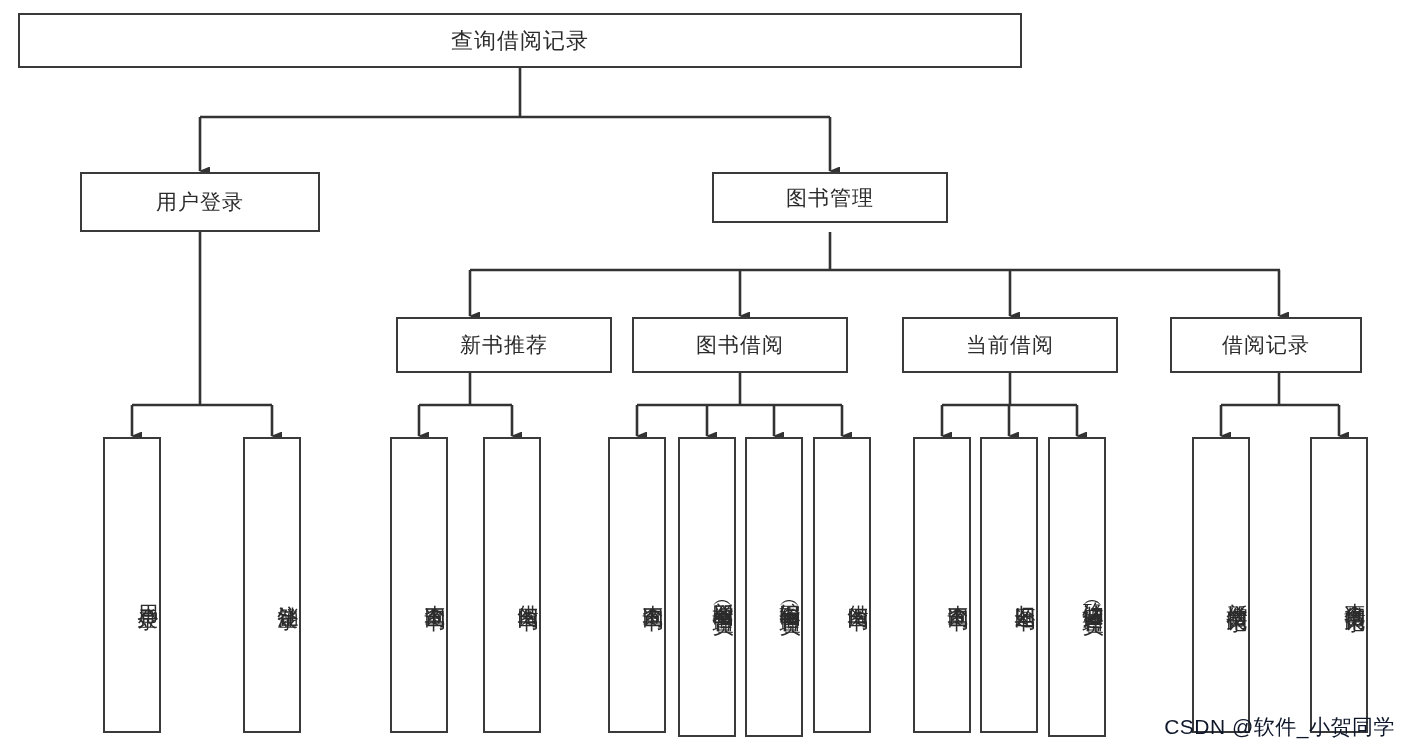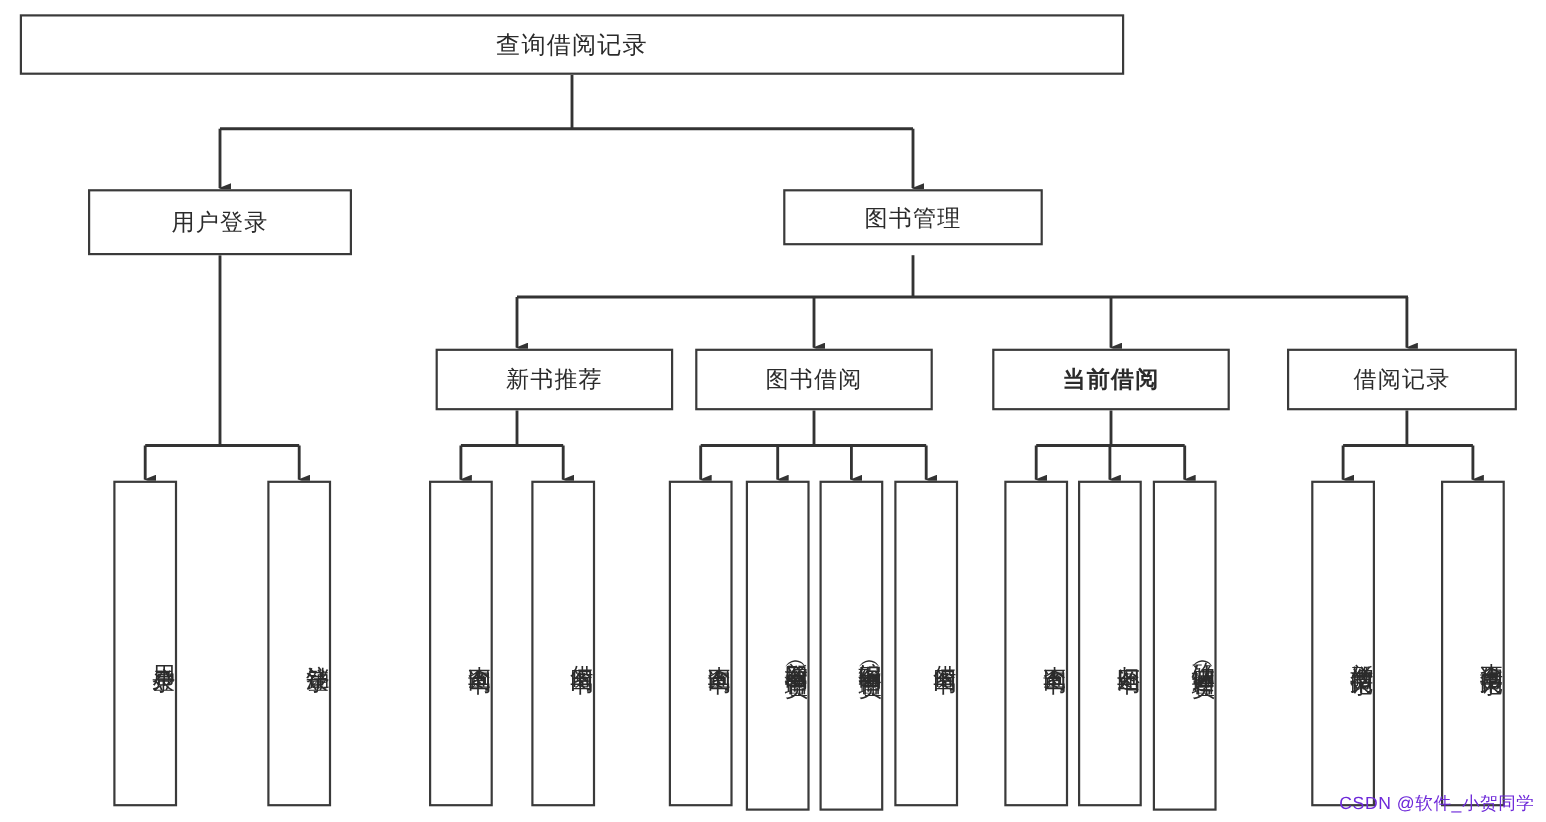--- a/index.html
+++ b/index.html
@@ -53,22 +53,22 @@
     text-orientation: upright;
     white-space: nowrap;
   }
   .node.root {
     font-size: 22px;
   }
   .watermark {
     position: absolute;
     right: 10px;
     bottom: 6px;
-    font-size: 16px;
-    color: #6d28d9;
+    font-size: 21px;
+    color: #0f172a;
     letter-spacing: 0.5px;
     white-space: nowrap;
   }
 </style>
 </head>
 <body>
 
 <div id="canvas">
 
   <svg id="wires" viewBox="0 0 1405 747" xmlns="http://www.w3.org/2000/svg">
@@ -123,24 +123,24 @@
       </div>
       <div class="node horiz" style="left: 712px; top: 172px; width: 236px; height: 51px;">
         <span>图书管理</span>
       </div>
       <div class="node horiz" style="left: 362px; top: 317px; width: 216px; height: 56px; margin-left: 34px;">
         <span>新书推荐</span>
       </div>
       <div class="node horiz" style="left: 632px; top: 317px; width: 216px; height: 56px;">
         <span>图书借阅</span>
       </div>
-      <div class="node horiz" style="left: 902px; top: 317px; width: 216px; height: 56px; font-weight: bold;">
+      <div class="node horiz" style="left: 902px; top: 317px; width: 216px; height: 56px;">
         <span>当前借阅</span>
       </div>
-      <div class="node horiz" style="left: 1170px; top: 317px; width: 209px; height: 56px;">
+      <div class="node horiz" style="left: 1170px; top: 317px; width: 192px; height: 56px;">
         <span>借阅记录</span>
       </div>
       <div class="node vert" style="left: 103px; top: 437px; width: 58px; height: 296px;">
         <span>用户登录</span>
       </div>
       <div class="node vert" style="left: 243px; top: 437px; width: 58px; height: 296px;">
         <span>注销登录</span>
       </div>
       <div class="node vert" style="left: 390px; top: 437px; width: 58px; height: 296px;">
         <span>查询图书</span>

